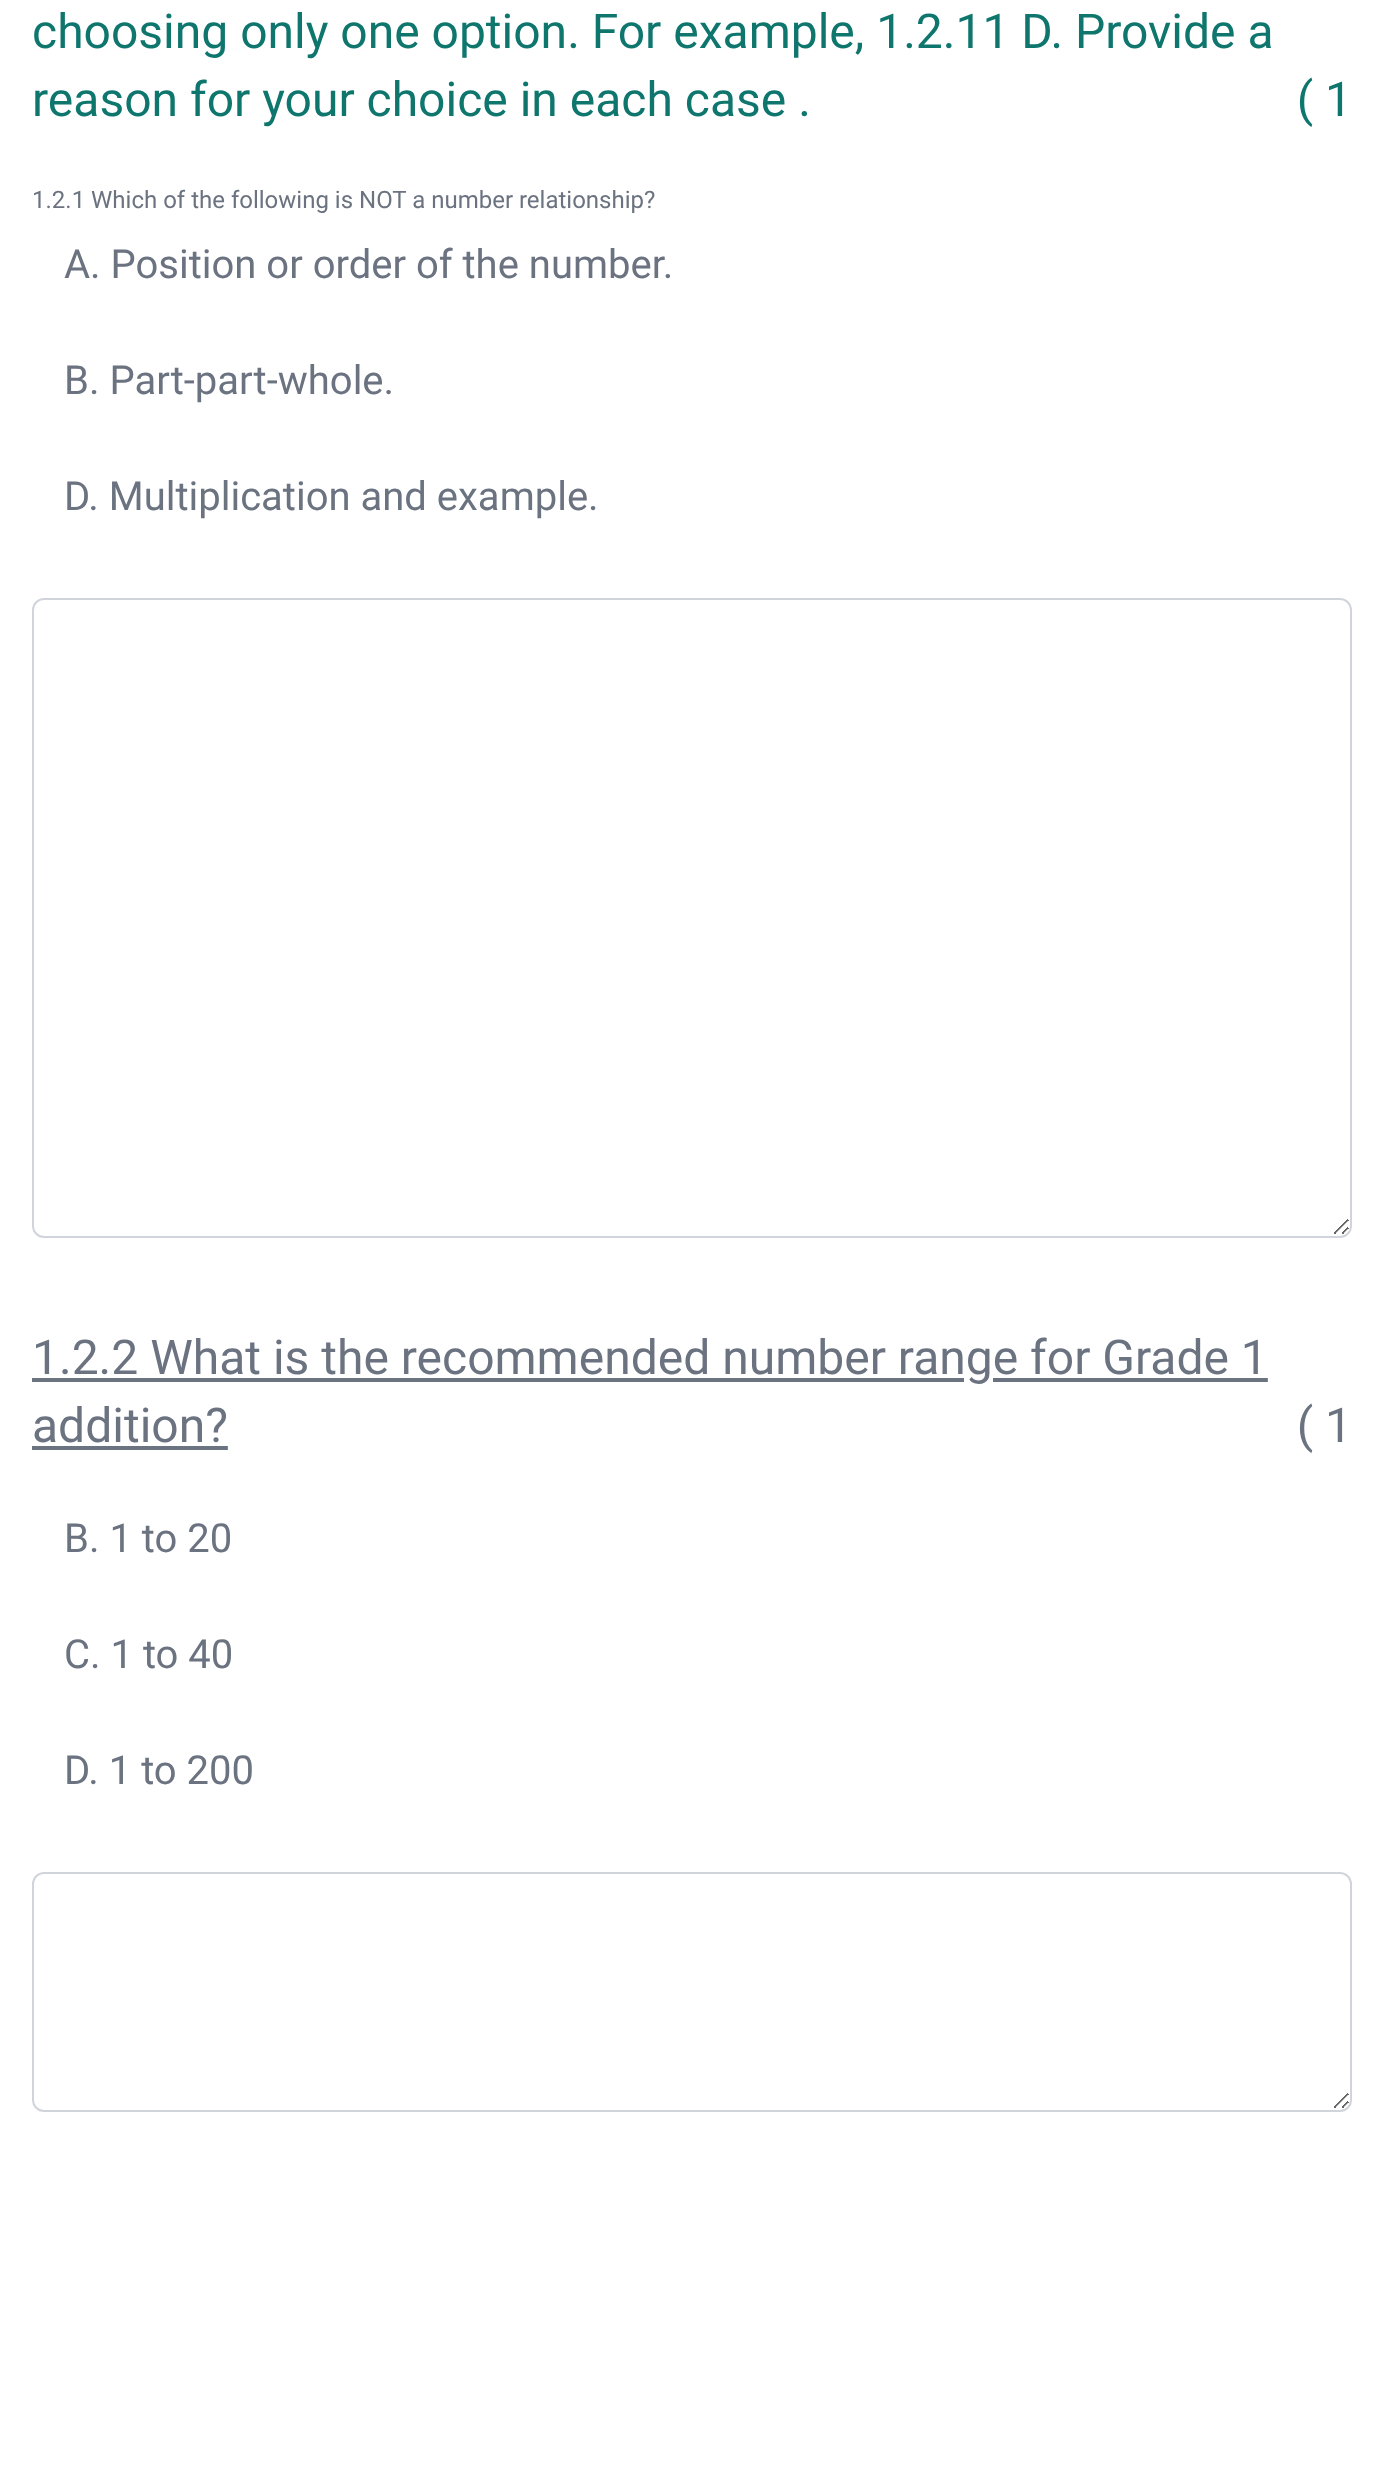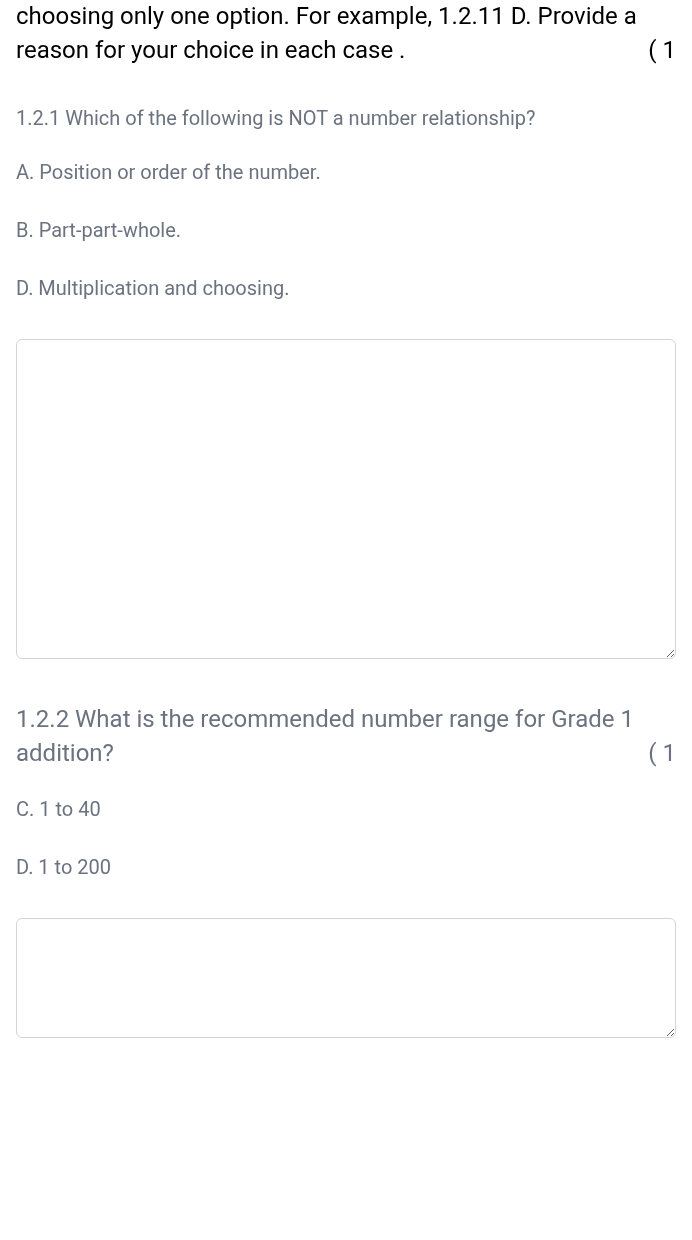--- a/index.html
+++ b/index.html
@@ -14,47 +14,49 @@
       color: #6b7280;
       position: relative;
       min-height: 1240px;
     }
     .content {
       padding: 0 16px 80px 16px;
     }
     .instruction-text {
       font-size: 24px;
       line-height: 1.4;
-      color: #000000;
-      margin-bottom: 36px;
+      color: #0f766e;
+      margin-bottom: 24px;
       position: relative;
     }
     .mark-inline {
       position: absolute;
       right: 0;
       bottom: 0;
     }
     .question-header {
       font-size: 24px;
       line-height: 1.4;
       color: #6b7280;
       margin-bottom: 24px;
       position: relative;
+      text-decoration: underline;
     }
     .question-text {
-      font-size: 20px;
+      font-size: 12px;
       line-height: 1.5;
       color: #6b7280;
-      margin-bottom: 24px;
+      margin-bottom: 8px;
     }
     .option {
       font-size: 20px;
       line-height: 1.5;
       color: #6b7280;
       margin-bottom: 28px;
+      margin-left: 16px;
     }
     .answer-box {
       width: 100%;
       min-height: 320px;
       border: 1px solid #d1d5db;
       border-radius: 6px;
       background: #ffffff;
       margin-top: 8px;
       margin-bottom: 40px;
       padding: 12px;
@@ -85,27 +87,28 @@
 
   <div class="instruction-text">
     <span>choosing only one option. For example, 1.2.11 D. Provide a reason for your choice in each case .</span>
     <span class="mark-inline">( 1</span>
   </div>
 
   
   <div class="question-text">1.2.1 Which of the following is NOT a number relationship?</div>
   <div class="option">A. Position or order of the number.</div>
   <div class="option">B. Part-part-whole.</div>
-  <div class="option">D. Multiplication and choosing.</div>
+  <div class="option">D. Multiplication and example.</div>
 
   <textarea class="answer-box" value="" style=""></textarea>
 
   
   <div class="question-header">
     <span>1.2.2 What is the recommended number range for Grade 1 addition?</span>
     <span class="mark-inline">( 1</span>
   </div>
+  <div class="option">B. 1 to 20</div>
   <div class="option">C. 1 to 40</div>
   <div class="option">D. 1 to 200</div>
 
   <textarea class="answer-box-small" value="" style=""></textarea>
 
 </div>
 
 </body></html>

